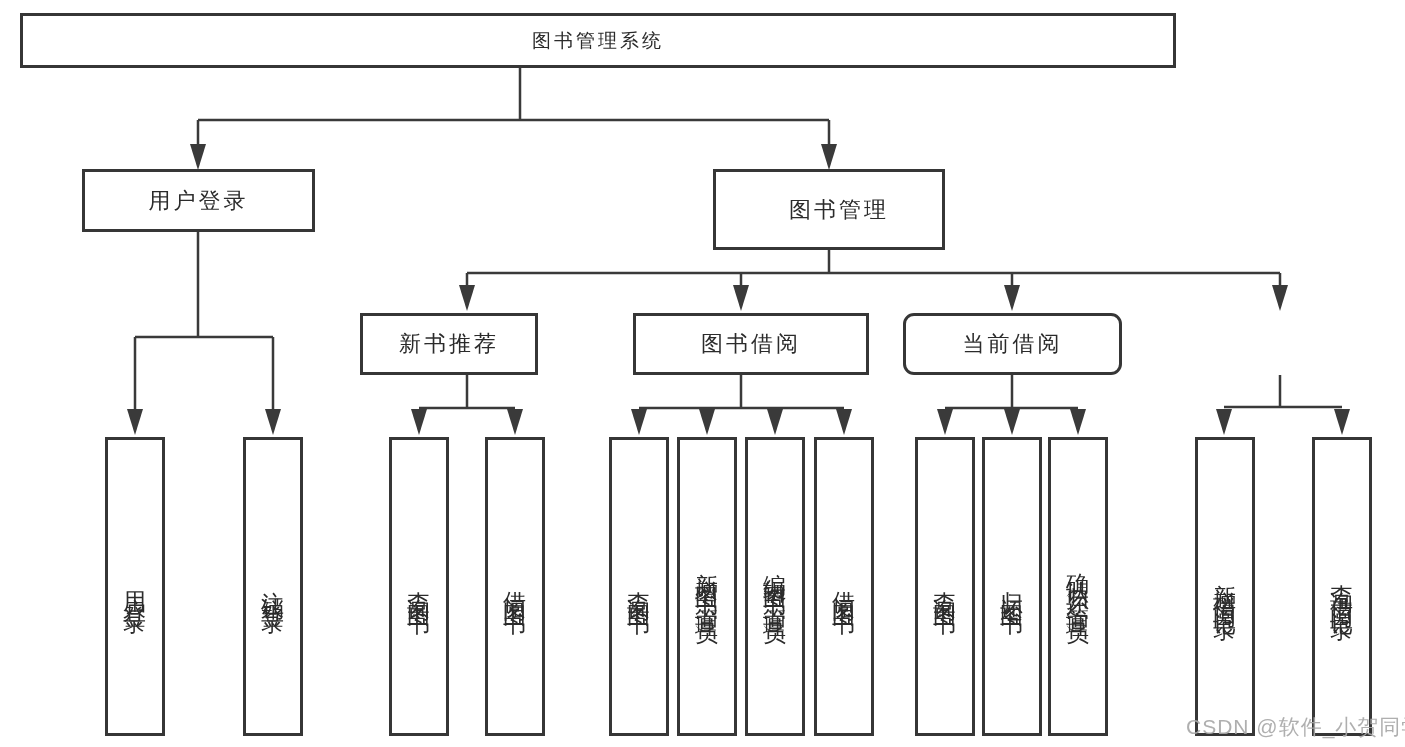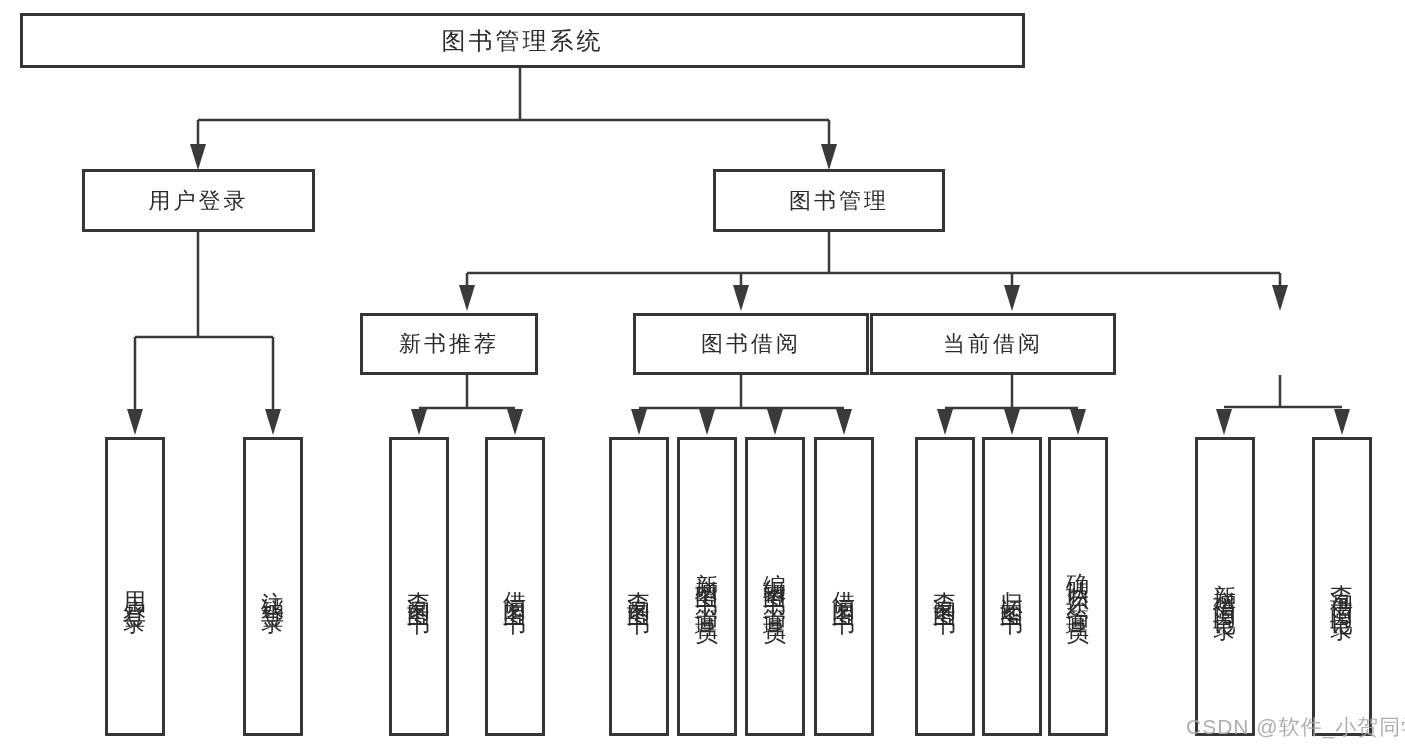--- a/index.html
+++ b/index.html
@@ -26,27 +26,27 @@
     z-index: 2;
   }
   .hbox {
     display: flex;
     align-items: center;
     justify-content: center;
     font-size: 22px;
     letter-spacing: 3px;
     white-space: nowrap;
   }
-  .root  { left: 20px;  top: 13px;  width: 1005px; height: 55px; font-size: 24px; }
+  .root  { left: 20px;  top: 13px;  width: 1156px; height: 55px; font-size: 19px; }
   .l1-a  { left: 82px;  top: 169px; width: 233px;  height: 63px; }
-  .l1-b  { left: 713px; top: 169px; width: 232px;  height: 63px; padding-left: 20px; }
+  .l1-b  { left: 713px; top: 169px; width: 232px;  height: 81px; padding-left: 20px; }
   .l2    { top: 313px; height: 62px; }
   .l2-1  { left: 360px;  width: 178px; }
   .l2-2  { left: 633px;  width: 236px; }
-  .l2-3  { left: 870px;  width: 246px; }
+  .l2-3  { left: 903px;  width: 219px; border-radius: 11px; }
   .l2-4  { left: 1173px; width: 214px; }
   .leaf {
     top: 437px;
     height: 299px;
     width: 60px;
     writing-mode: vertical-rl;
     text-orientation: mixed;
     text-align: center;
     line-height: 54px;
     font-size: 23px;

